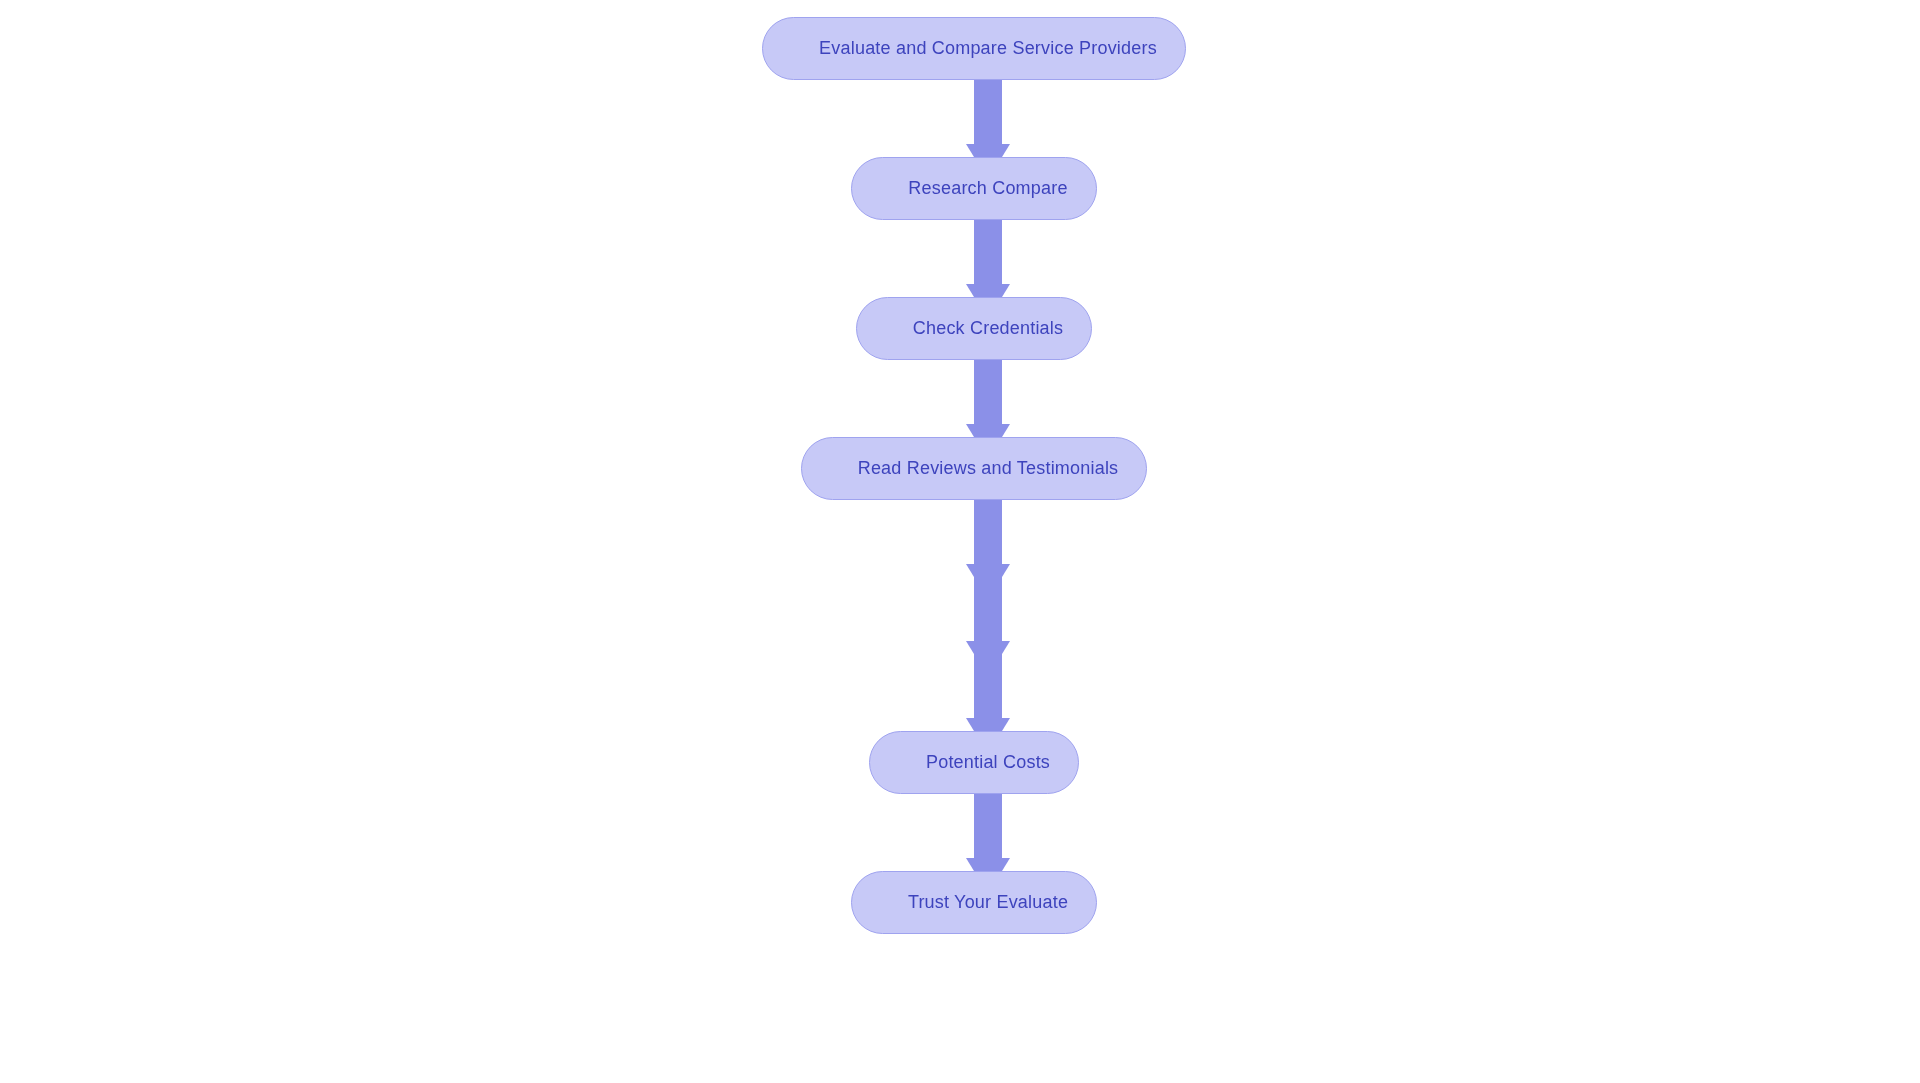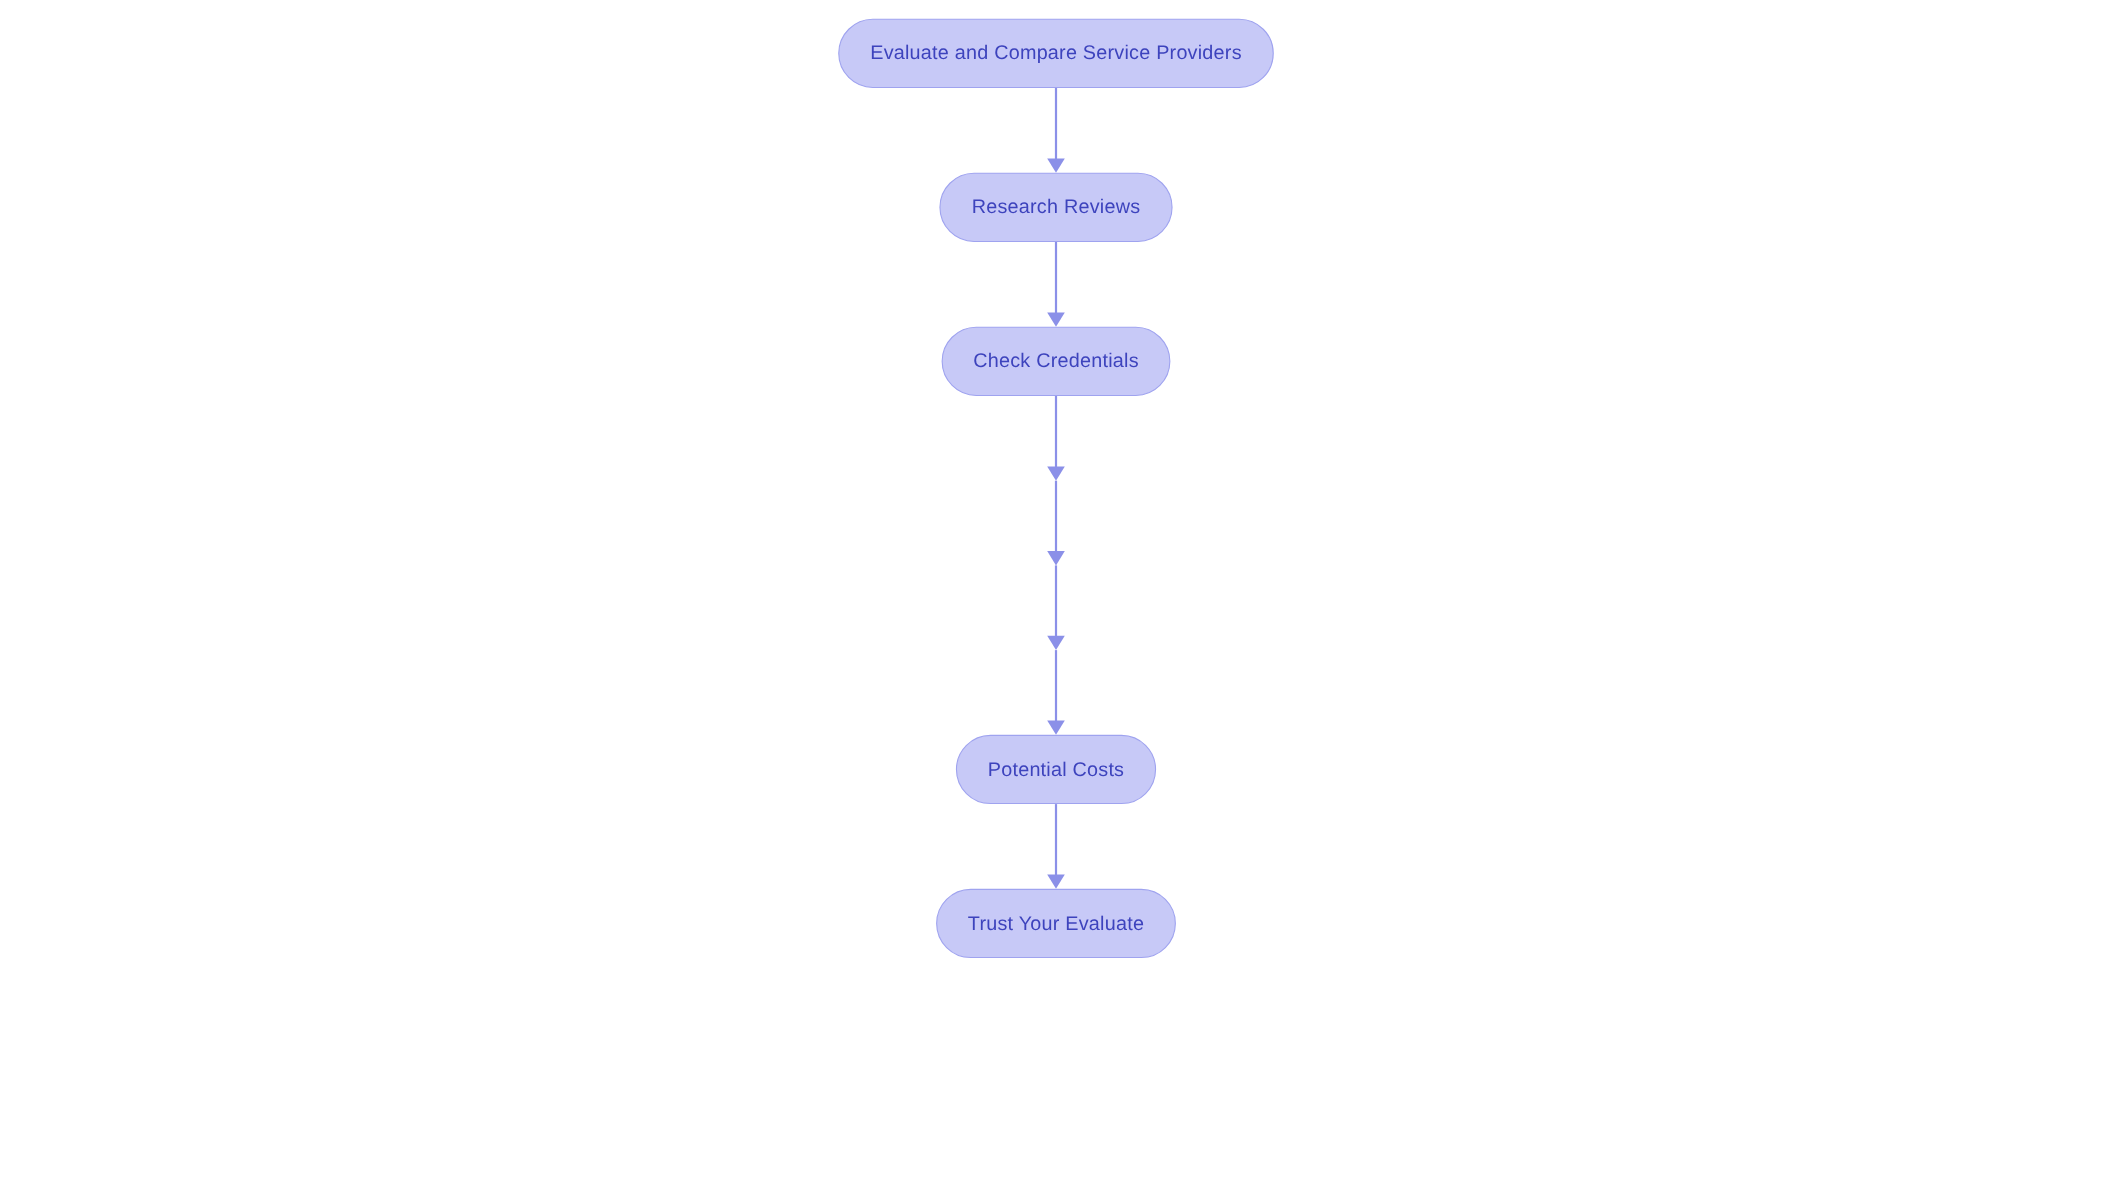--- a/index.html
+++ b/index.html
@@ -2,21 +2,21 @@
 <html style="--background: #ffffff; --node-fill: #c7c9f7; --node-border: #9fa3ef; --node-text: #3d43bd; --arrow: #8b90e8;"><head>
 <meta charset="utf-8">
 <style>
   :root {
     --background: #ffffff;
     --node-fill: #c7c9f7;
     --node-border: #9fa3ef;
     --node-text: #3d43bd;
     --arrow: #8b90e8;
   }
-  * { box-sizing: border-box; }
+  * { box-sizing: border-box; padding-left: 28px; }
   html, body {
     margin: 0;
     padding: 0;
   }
   body {
     width: 1920px;
     height: 1083px;
     background: var(--background);
     overflow: hidden;
     font-family: "Liberation Sans", "DejaVu Sans", sans-serif;
@@ -74,37 +74,40 @@
   <div class="node">
     <span>Evaluate and Compare Service Providers</span>
   </div>
 
   <div class="connector">
     <div class="connector-line"></div>
     <div class="connector-head"></div>
   </div>
 
   <div class="node">
-    <span>Research Reviews</span>
+    <span>Research Compare</span>
   </div>
 
   <div class="connector">
     <div class="connector-line"></div>
     <div class="connector-head"></div>
   </div>
 
   <div class="node">
     <span>Check Credentials</span>
   </div>
 
   <div class="connector">
     <div class="connector-line"></div>
     <div class="connector-head"></div>
   </div>
 
+  <div class="node">
+    <span>Read Reviews and Testimonials</span>
+  </div>
 
   <div class="connector">
     <div class="connector-line"></div>
     <div class="connector-head"></div>
   </div>
 
 
   <div class="connector">
     <div class="connector-line"></div>
     <div class="connector-head"></div>

